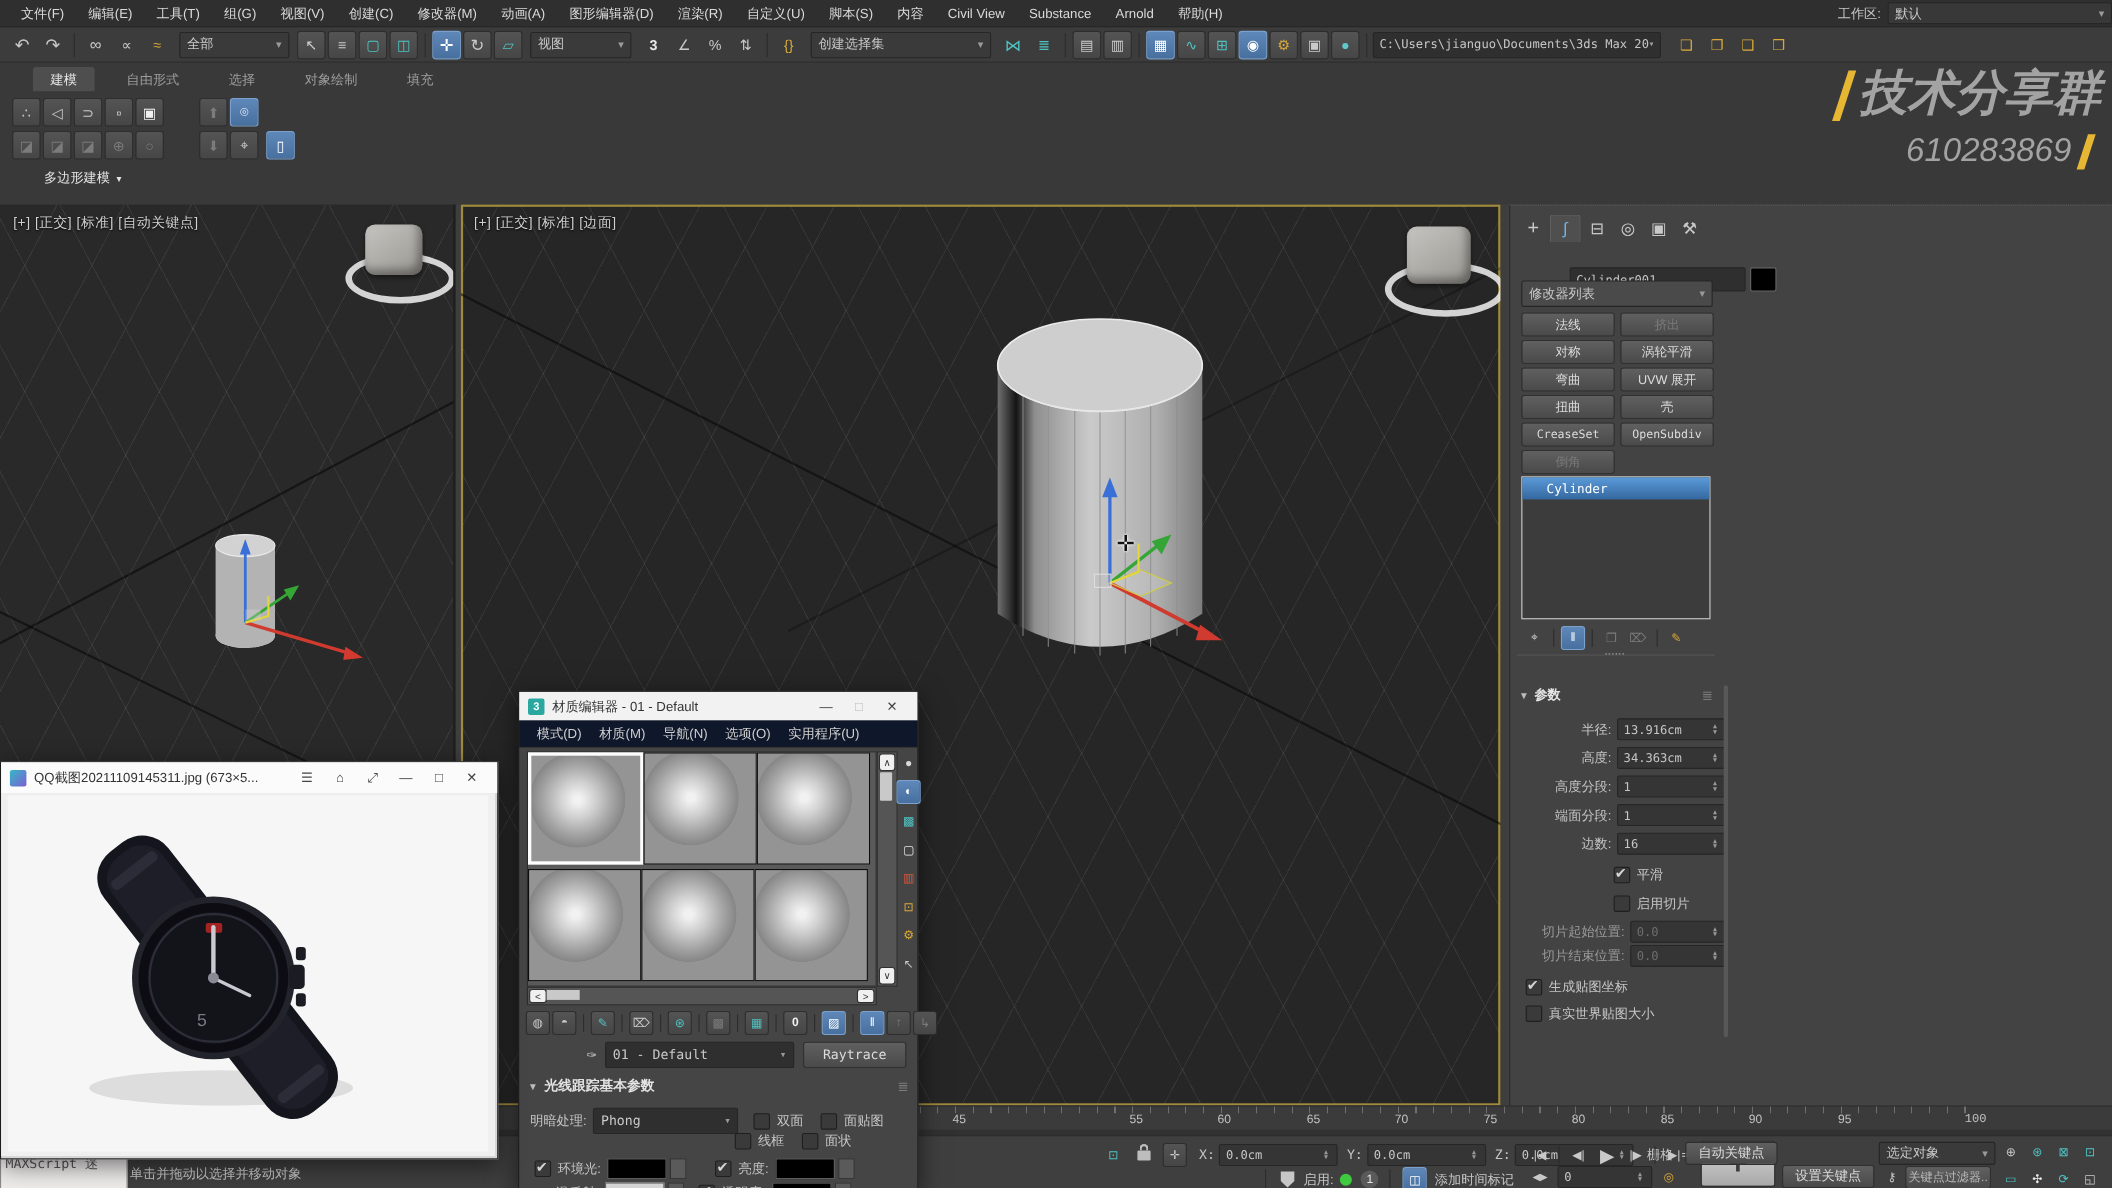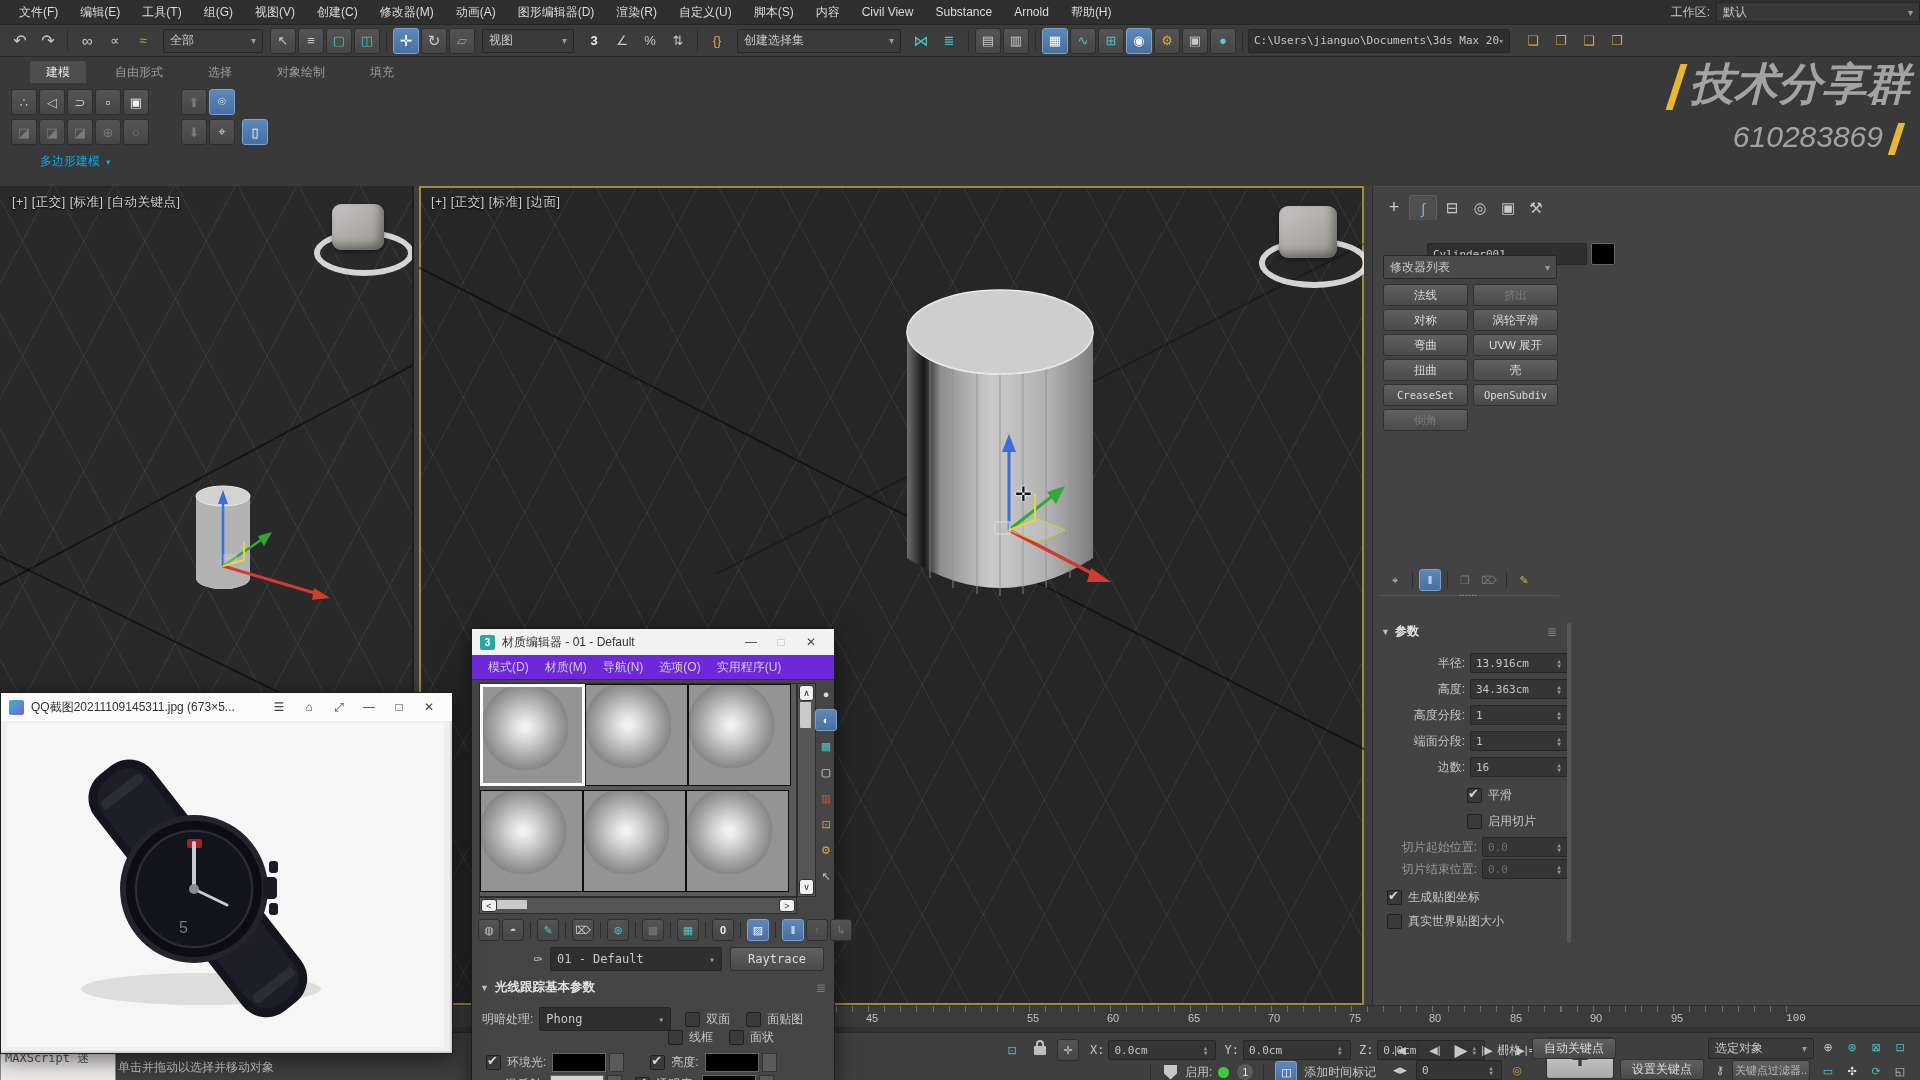--- a/index.html
+++ b/index.html
@@ -194,21 +194,21 @@
       <span class="ic dim">◪</span>
       <span class="ic dim">◪</span>
       <span class="ic dim">◪</span>
       <span class="ic dim">⊕</span>
       <span class="ic dim">○</span>
       <span style="width:30px;"></span>
       <span class="ic dim">⬇</span>
       <span class="ic">⌖</span>
       <span class="ic hl" style="margin-left:6px;">▯</span>
     </div>
-    <div class="row" style="padding:8px 0 0 40px;color:#0ea5e9;font-family:Liberation Serif, serif;">
+    <div class="row" style="padding:8px 0 0 40px;color:#e5e5e5;font-family:Liberation Serif, serif;">
       <span>多边形建模</span>
         <span style="font-size:9px;margin-left:6px;">▾</span>
     </div>
   </div>
 
   <div id="watermark" class="abs">
     <div style="font-size:44px;font-weight:bold;">
       <span class="wmbar"></span><span>技术分享群</span>
     </div>
     <div style="font-size:30px;margin-top:6px;">
@@ -317,20 +317,25 @@
       <span class="btn modbtn">涡轮平滑</span>
       <span class="btn modbtn">弯曲</span>
       <span class="btn modbtn">UVW 展开</span>
       <span class="btn modbtn">扭曲</span>
       <span class="btn modbtn">壳</span>
       <span class="btn modbtn" style="font-family:'DejaVu Sans Mono',monospace;font-size:10.5px;">CreaseSet</span>
       <span class="btn modbtn" style="font-family:'DejaVu Sans Mono',monospace;font-size:10.5px;">OpenSubdiv</span>
       <span class="btn modbtn disabled">倒角</span>
     </div>
 
+    <div class="abs" style="left:10px;top:246px;width:170px;height:128px;background:#3c3c3c;border:1px solid #cfcfcf;">
+      <div class="row" style="height:20px;background:linear-gradient(#5a9ad8,#3568a0);color:#fff;padding-left:22px;font-family:'DejaVu Sans Mono',monospace;font-size:11.5px;">
+        <span>Cylinder</span>
+      </div>
+    </div>
 
     <div class="row abs" style="left:10px;top:382px;">
       <span class="ic sm flat">⌖</span>
       <span class="sep" style="height:16px;"></span>
       <span class="ic sm hl">‖</span>
       <span class="sep" style="height:16px;"></span>
       <span class="ic sm flat dim">❐</span>
       <span class="ic sm flat dim">⌦</span>
       <span class="sep" style="height:16px;"></span>
       <span class="ic sm flat" style="color:#d8a93a;">✎</span>
@@ -524,21 +529,21 @@
       <span style="width:15px;height:15px;background:#2aa8a0;color:#fff;display:inline-flex;align-items:center;justify-content:center;font-size:10px;font-weight:bold;border-radius:2px;margin-right:7px;">
         <span>3</span>
         </span>
       <span>材质编辑器 - 01 - Default</span>
       <span style="margin-left:auto;display:flex;">
         <span class="wbtn">—</span>
         <span class="wbtn" style="color:#bbb;">□</span>
         <span class="wbtn">✕</span>
       </span>
     </div>
-    <div class="row" style="height:24px;background:#6d28d9;border-bottom:1px solid #333;padding-left:8px;">
+    <div class="row" style="height:24px;background:#0f172a;border-bottom:1px solid #333;padding-left:8px;">
       <span style="padding:0 8px;">模式(D)</span>
       <span style="padding:0 8px;">材质(M)</span>
       <span style="padding:0 8px;">导航(N)</span>
       <span style="padding:0 8px;">选项(O)</span>
       <span style="padding:0 8px;">实用程序(U)</span>
     </div>
 
     <div class="abs" style="left:7px;top:54px;width:316px;height:212px;background:#5a5a5a;border:1px solid #2c2c2c;display:flex;flex-wrap:wrap;">
       <div class="slot active"></div>
       <div class="slot"></div>

